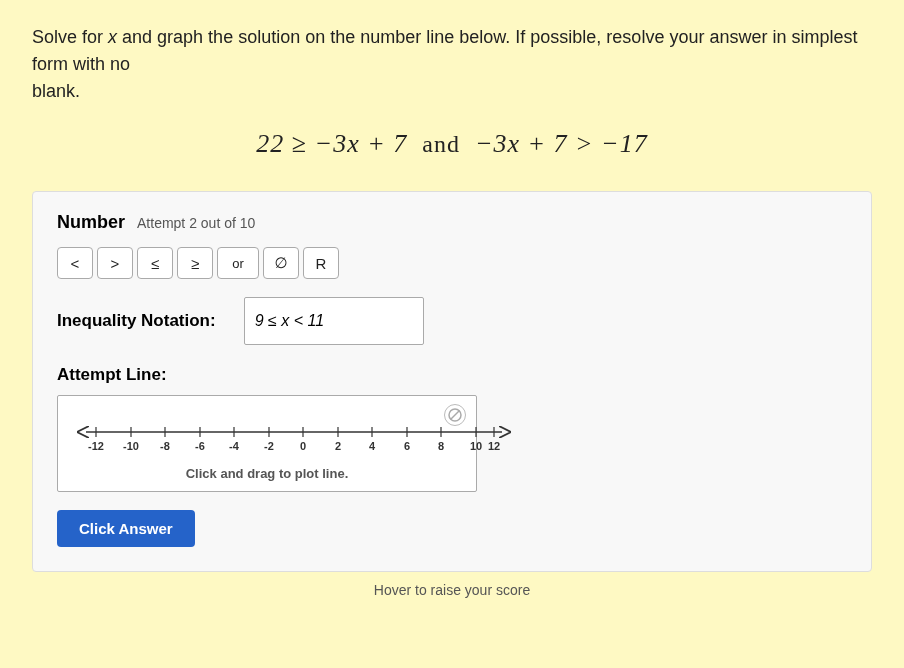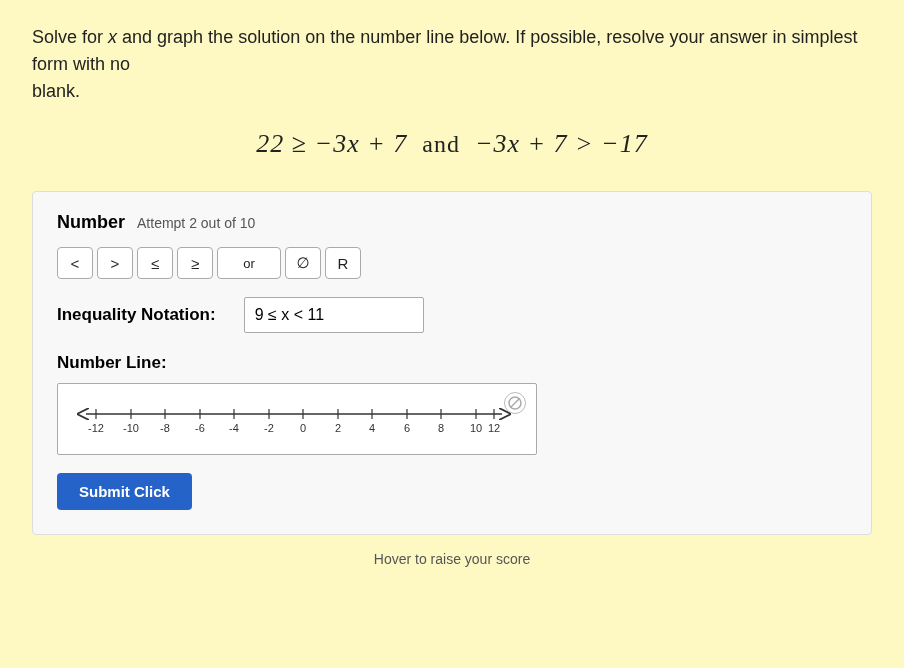--- a/index.html
+++ b/index.html
@@ -74,57 +74,59 @@
       height: 32px;
       font-size: 15px;
       cursor: pointer;
       display: flex;
       align-items: center;
       justify-content: center;
       font-family: Arial, sans-serif;
       color: #222;
     }
     .sym-btn.or-btn {
-      width: 64px;
+      width: 42px;
       font-size: 13px;
     }
     .inequality-row {
       display: flex;
       align-items: center;
       gap: 28px;
       margin-bottom: 20px;
     }
     .inequality-label {
       font-size: 17px;
       font-weight: bold;
       font-family: Arial, sans-serif;
       white-space: nowrap;
     }
     .inequality-input {
       border: 1px solid #aaa;
       border-radius: 2px;
-      padding: 8px 10px;
+      padding: 14px 10px;
       font-size: 16px;
       font-family: Arial, sans-serif;
       width: 180px;
       background: #fff;
+      font-style: italic;
     }
     .number-line-label {
       font-size: 17px;
       font-weight: bold;
       font-family: Arial, sans-serif;
       margin-bottom: 10px;
     }
     .number-line-box {
       border: 1px solid #aaa;
       background: #fff;
       border-radius: 2px;
-      width: 480px;
-      padding: 8px 16px 10px 16px;
+      width: 420px;
+      padding: 14px 16px 10px 16px;
       position: relative;
+      font-weight: bold;
     }
     .number-line-svg-area {
       width: 100%;
     }
     .clear-icon {
       position: absolute;
       top: 8px;
       right: 10px;
       width: 22px;
       height: 22px;
@@ -152,21 +154,21 @@
       border-radius: 4px;
       padding: 10px 22px;
       font-size: 15px;
       font-family: Arial, sans-serif;
       font-weight: bold;
       cursor: pointer;
       margin-top: 18px;
     }
     .bottom-hint {
       text-align: center;
-      margin-top: 16px;
+      margin-top: 10px;
       font-size: 14px;
       color: #555;
       font-family: Arial, sans-serif;
     }
   </style>
 </head>
 <body>
 
 <div class="page">
 
@@ -199,21 +201,21 @@
       <button class="sym-btn">R</button>
     </div>
 
     
     <div class="inequality-row">
       <span class="inequality-label">Inequality Notation:</span>
       <input class="inequality-input" type="text" value="9 ≤ x &lt; 11" style="">
     </div>
 
     
-    <div class="number-line-label">Number Line:</div>
+    <div class="number-line-label">Attempt Line:</div>
     <div class="number-line-box">
       <div class="clear-icon">
         <svg width="14" height="14" viewBox="0 0 14 14">
           <circle cx="7" cy="7" r="6" stroke="#aaa" stroke-width="1.5" fill="none"></circle>
           <line x1="2.5" y1="11.5" x2="11.5" y2="2.5" stroke="#aaa" stroke-width="1.5"></line>
         </svg>
       </div>
       <div class="number-line-svg-area">
         <svg width="440" height="48" viewBox="0 0 440 48">
 
@@ -251,24 +253,25 @@
             <line x1="367" y1="17" x2="367" y2="27" stroke="#333" stroke-width="1.2"></line>
             <text x="367" y="40">8</text>
             <line x1="402" y1="17" x2="402" y2="27" stroke="#333" stroke-width="1.2"></line>
             <text x="402" y="40">10</text>
 
             <line x1="420" y1="17" x2="420" y2="27" stroke="#333" stroke-width="1.2"></line>
             <text x="420" y="40">12</text>
           </g>
         </svg>
       </div>
-    </div>
-
-    
-    <button class="submit-btn">Submit Click</button>
+      <div class="click-drag-text">Click and drag to plot line.</div>
+    </div>
+
+    
+    <button class="submit-btn">Click Answer</button>
 
   </div>
 
   <div class="bottom-hint">
     <span>Hover to raise your score</span>
   </div>
 
 </div>
 
 </body></html>

